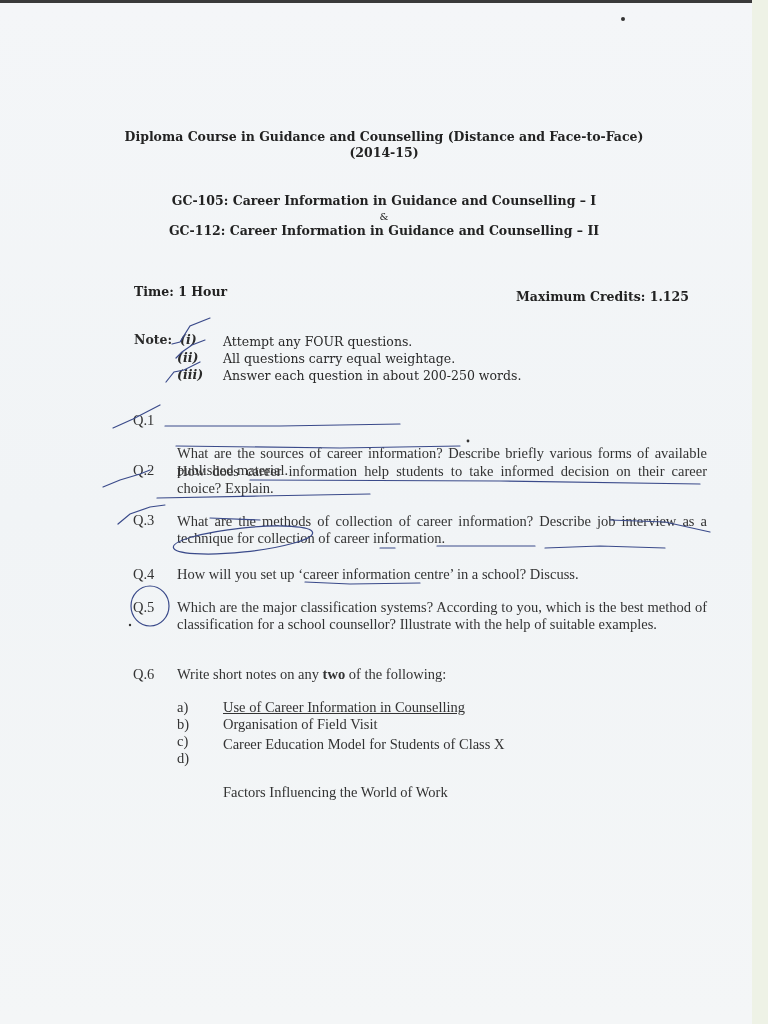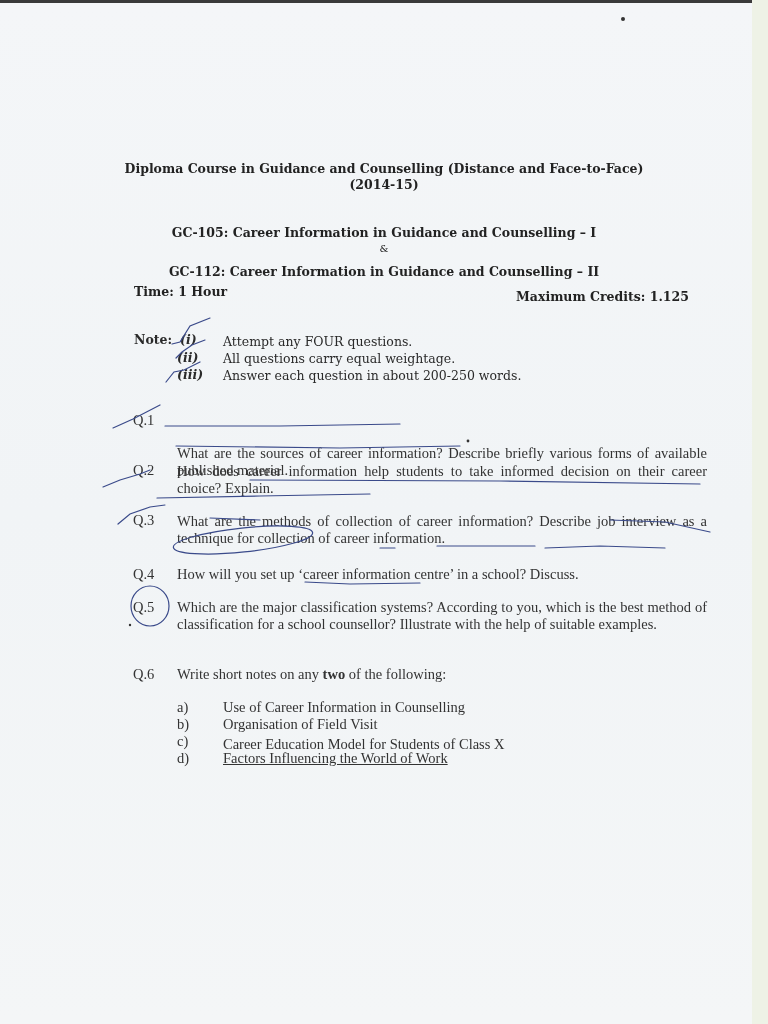--- a/index.html
+++ b/index.html
@@ -8,21 +8,21 @@
     background:#f3f5f6;
     font-family:"DejaVu Serif", serif;
     color:#2a2a2a;
     position:relative;
   }
   .topband { position:absolute; left:0; top:0; width:768px; height:3px; background:#3a3a3a; }
   .rightstrip { position:absolute; right:0; top:0; width:16px; height:1024px; background:#eef2e6; }
   .page { position:absolute; left:0; top:3px; width:752px; height:1021px;
     background:linear-gradient(180deg,#f4f6f8 0%,#f1f4f6 50%,#f4f6f7 100%); }
   .dot { position:absolute; width:4px; height:4px; border-radius:50%; background:#333; }
-  .hdr { position:absolute; left:0; width:768px; text-align:center; font-weight:bold; font-size:12.5px; color:#222;margin-top:32px; }
+  .hdr { position:absolute; left:0; width:768px; text-align:center; font-weight:bold; font-size:12.5px; color:#222; }
   .hdr.amp { font-weight:normal; font-size:10px; }
   .meta { position:absolute; font-weight:bold; font-size:12.5px; color:#222; }
   .note-label { position:absolute; left:134px; top:332px; font-weight:bold; font-size:12.5px; }
   .note-num { position:absolute; font-weight:bold; font-size:12.5px; font-style:italic; }
   .note-text { position:absolute; left:223px; font-weight:normal; font-size:12.5px; }
   .qnum { position:absolute; left:133px; font-family:"Liberation Serif", serif; font-size:14.5px; color:#333; }
   .qtext { position:absolute; left:177px; width:530px; text-align:justify; font-family:"Liberation Serif", serif; font-size:14.5px; color:#333; line-height:16.5px; }
   .sub-letter { position:absolute; left:177px; font-family:"Liberation Serif", serif; font-size:14.5px; color:#333; }
   .sub-text { position:absolute; left:223px; font-family:"Liberation Serif", serif; font-size:14.5px; color:#333; }
   svg.ink { position:absolute; left:0; top:0; width:768px; height:1024px; pointer-events:none; }
@@ -32,21 +32,21 @@
 
 <div class="topband"></div>
 <div class="page"></div>
 <div class="rightstrip"></div>
 <div class="dot" style="left:621px;top:17px;"></div>
 
 <div class="hdr" style="top:129px;">Diploma Course in Guidance and Counselling (Distance and Face-to-Face)</div>
 <div class="hdr" style="top:145px;font-weight:bold;">(2014-15)</div>
 <div class="hdr" style="top:193px;">GC-105: Career Information in Guidance and Counselling – I</div>
 <div class="hdr amp" style="top:211px;">&amp;</div>
-<div class="hdr" style="top:232px;text-align:center;">GC-112: Career Information in Guidance and Counselling – II</div>
+<div class="hdr" style="top:223px;text-align:center;">GC-112: Career Information in Guidance and Counselling – II</div>
 
 <div class="meta" style="left:134px;top:284px;">Time: 1 Hour</div>
 <div class="meta" style="left:516px;top:289px;font-weight:bold;">Maximum Credits: 1.125</div>
 
 <div class="note-label">Note:</div>
 <div class="note-num" style="left:180px;top:332px;">(i)</div>
 <div class="note-text" style="top:334px;">Attempt any FOUR questions.</div>
 <div class="note-num" style="left:177px;top:350px;">(ii)</div>
 <div class="note-text" style="top:351px;">All questions carry  equal weightage.</div>
 <div class="note-num" style="left:177px;top:367px;">(iii)</div>
@@ -64,27 +64,27 @@
 <div class="qnum" style="top:566px;">Q.4</div>
 <div class="qtext" style="top:566px;">How will you set up ‘career information centre’ in a school? Discuss.</div>
 
 <div class="qnum" style="top:599px;">Q.5</div>
 <div class="qtext" style="top:599px;">Which are the major classification systems? According to you, which is the best method of classification for a school counsellor? Illustrate with the help of suitable examples.</div>
 
 <div class="qnum" style="top:666px;">Q.6</div>
 <div class="qtext" style="top:666px;"><span>Write short notes on any </span><b>two</b><span> of the following:</span></div>
 
 <div class="sub-letter" style="top:699px;">a)</div>
-<div class="sub-text" style="top:699px;">Use of Career Information in Counselling</div>
+<div class="sub-text" style="top:699px;text-decoration:underline;">Use of Career Information in Counselling</div>
 <div class="sub-letter" style="top:716px;">b)</div>
 <div class="sub-text" style="top:716px;">Organisation of Field Visit</div>
 <div class="sub-letter" style="top:733px;">c)</div>
 <div class="sub-text" style="top:708px;margin-top:28px;">Career Education Model for Students of Class X</div>
 <div class="sub-letter" style="top:750px;">d)</div>
-<div class="sub-text" style="top:750px;text-decoration:underline;">Factors Influencing the World of Work</div>
+<div class="sub-text" style="top:784px;">Factors Influencing the World of Work</div>
 
 <svg class="ink" viewBox="0 0 768 1024">
   <g fill="none" stroke="#3a4a8a" stroke-width="1.2" stroke-linecap="round">
     <path d="M172 344 L180 342 L190 326 L210 318"></path>
     <path d="M176 358 L182 352 L192 345 L205 340"></path>
     <path d="M166 382 L174 372 L184 370 L200 362"></path>
     <path d="M113 428 L133 419 L160 405"></path>
     <path d="M165 426 L280 426 L400 424"></path>
     <path d="M176 446 L340 448 L460 446"></path>
     <path d="M250 480 L500 481 L700 484"></path>

